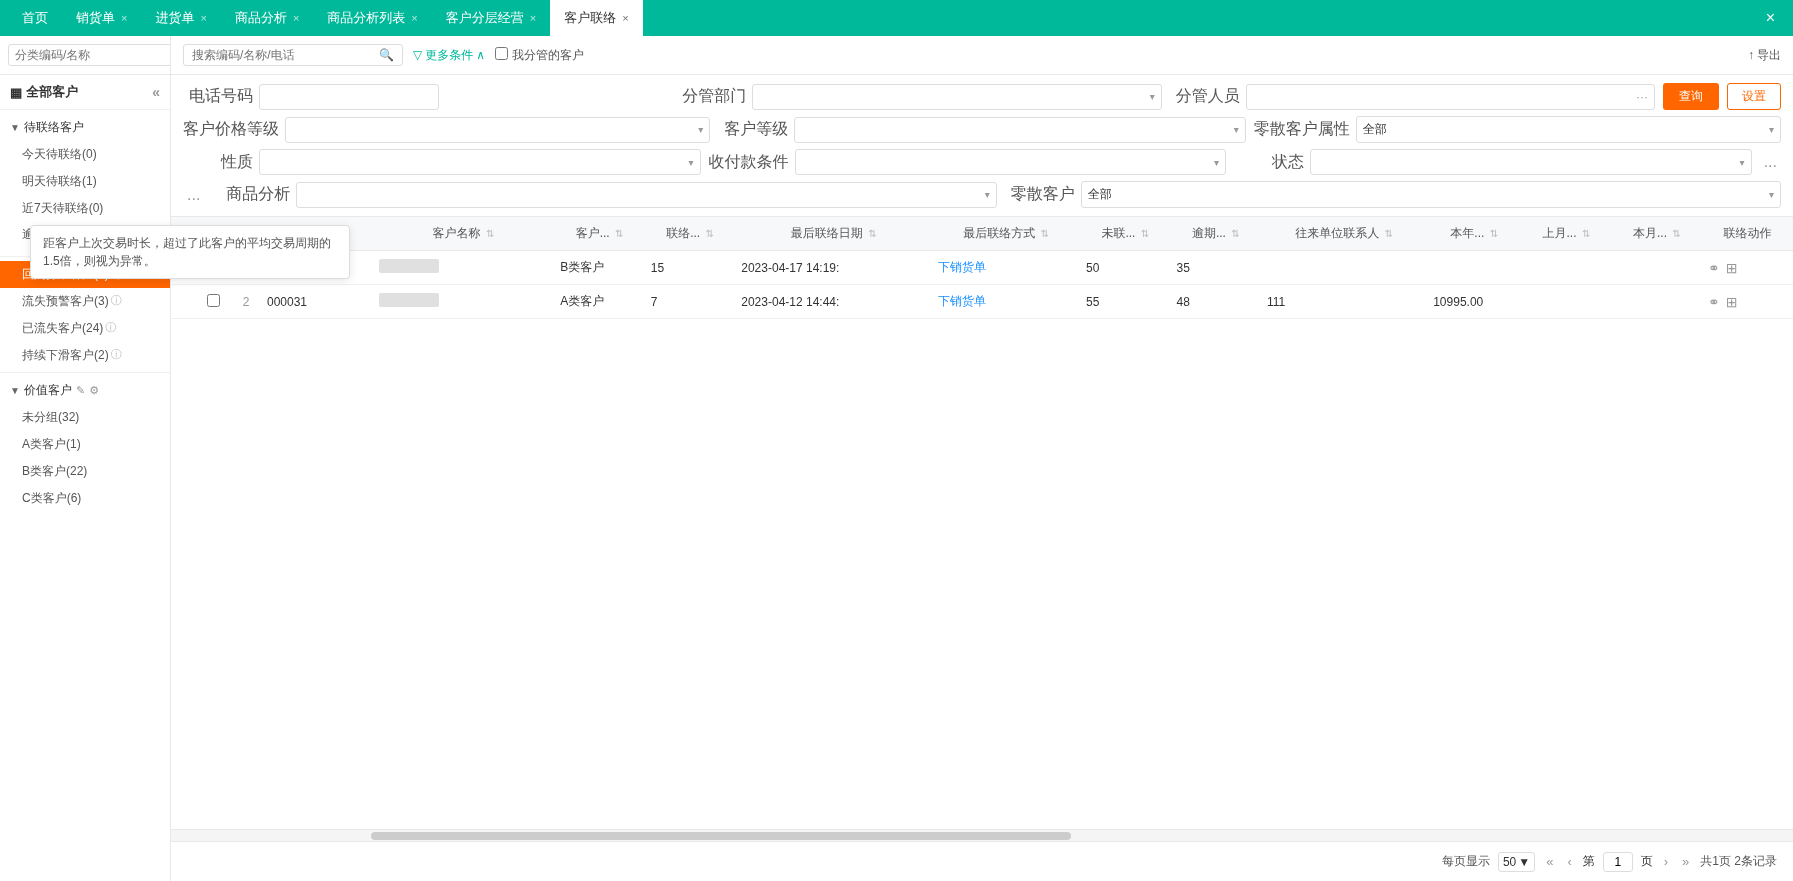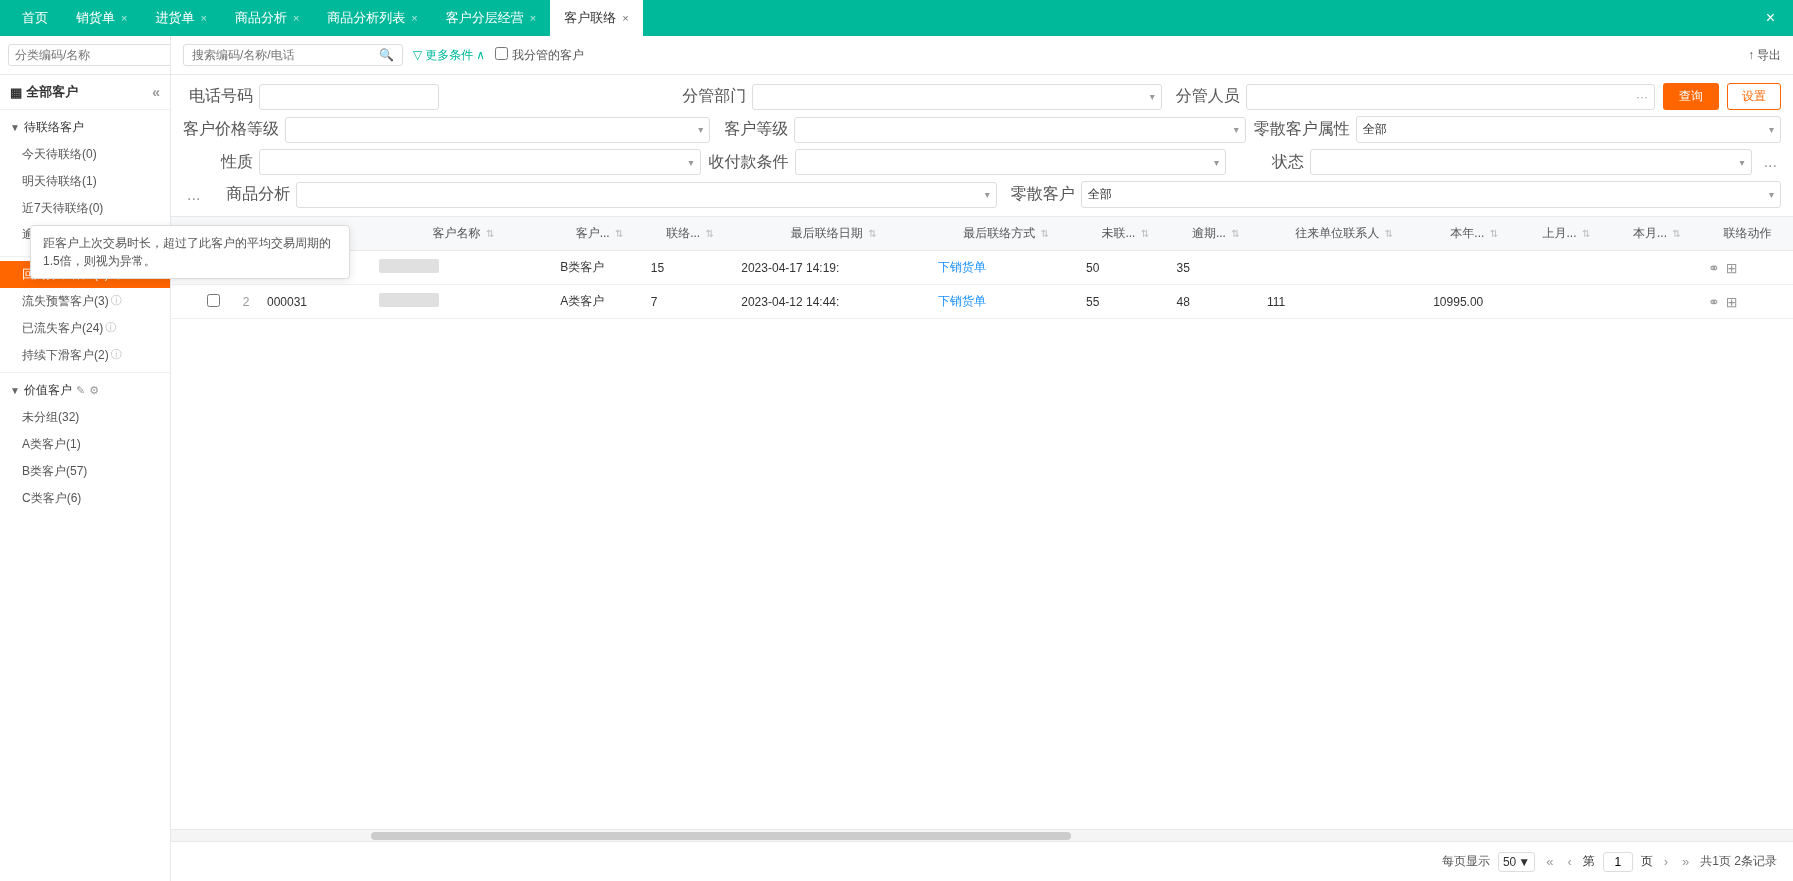--- a/index.html
+++ b/index.html
@@ -274,21 +274,21 @@
           <span class="edit-icon">✎</span>
           <span class="edit-icon">⚙</span>
         </div>
         <div class="sidebar-item">
           <span>未分组(32)</span>
         </div>
         <div class="sidebar-item">
           <span>A类客户(1)</span>
         </div>
         <div class="sidebar-item">
-          <span>B类客户(57)</span>
+          <span>B类客户(22)</span>
         </div>
         <div class="sidebar-item">
           <span>C类客户(6)</span>
         </div>
       </div>
     </aside>
 
     <div class="content-area">
 
       <div class="filter-bar">

